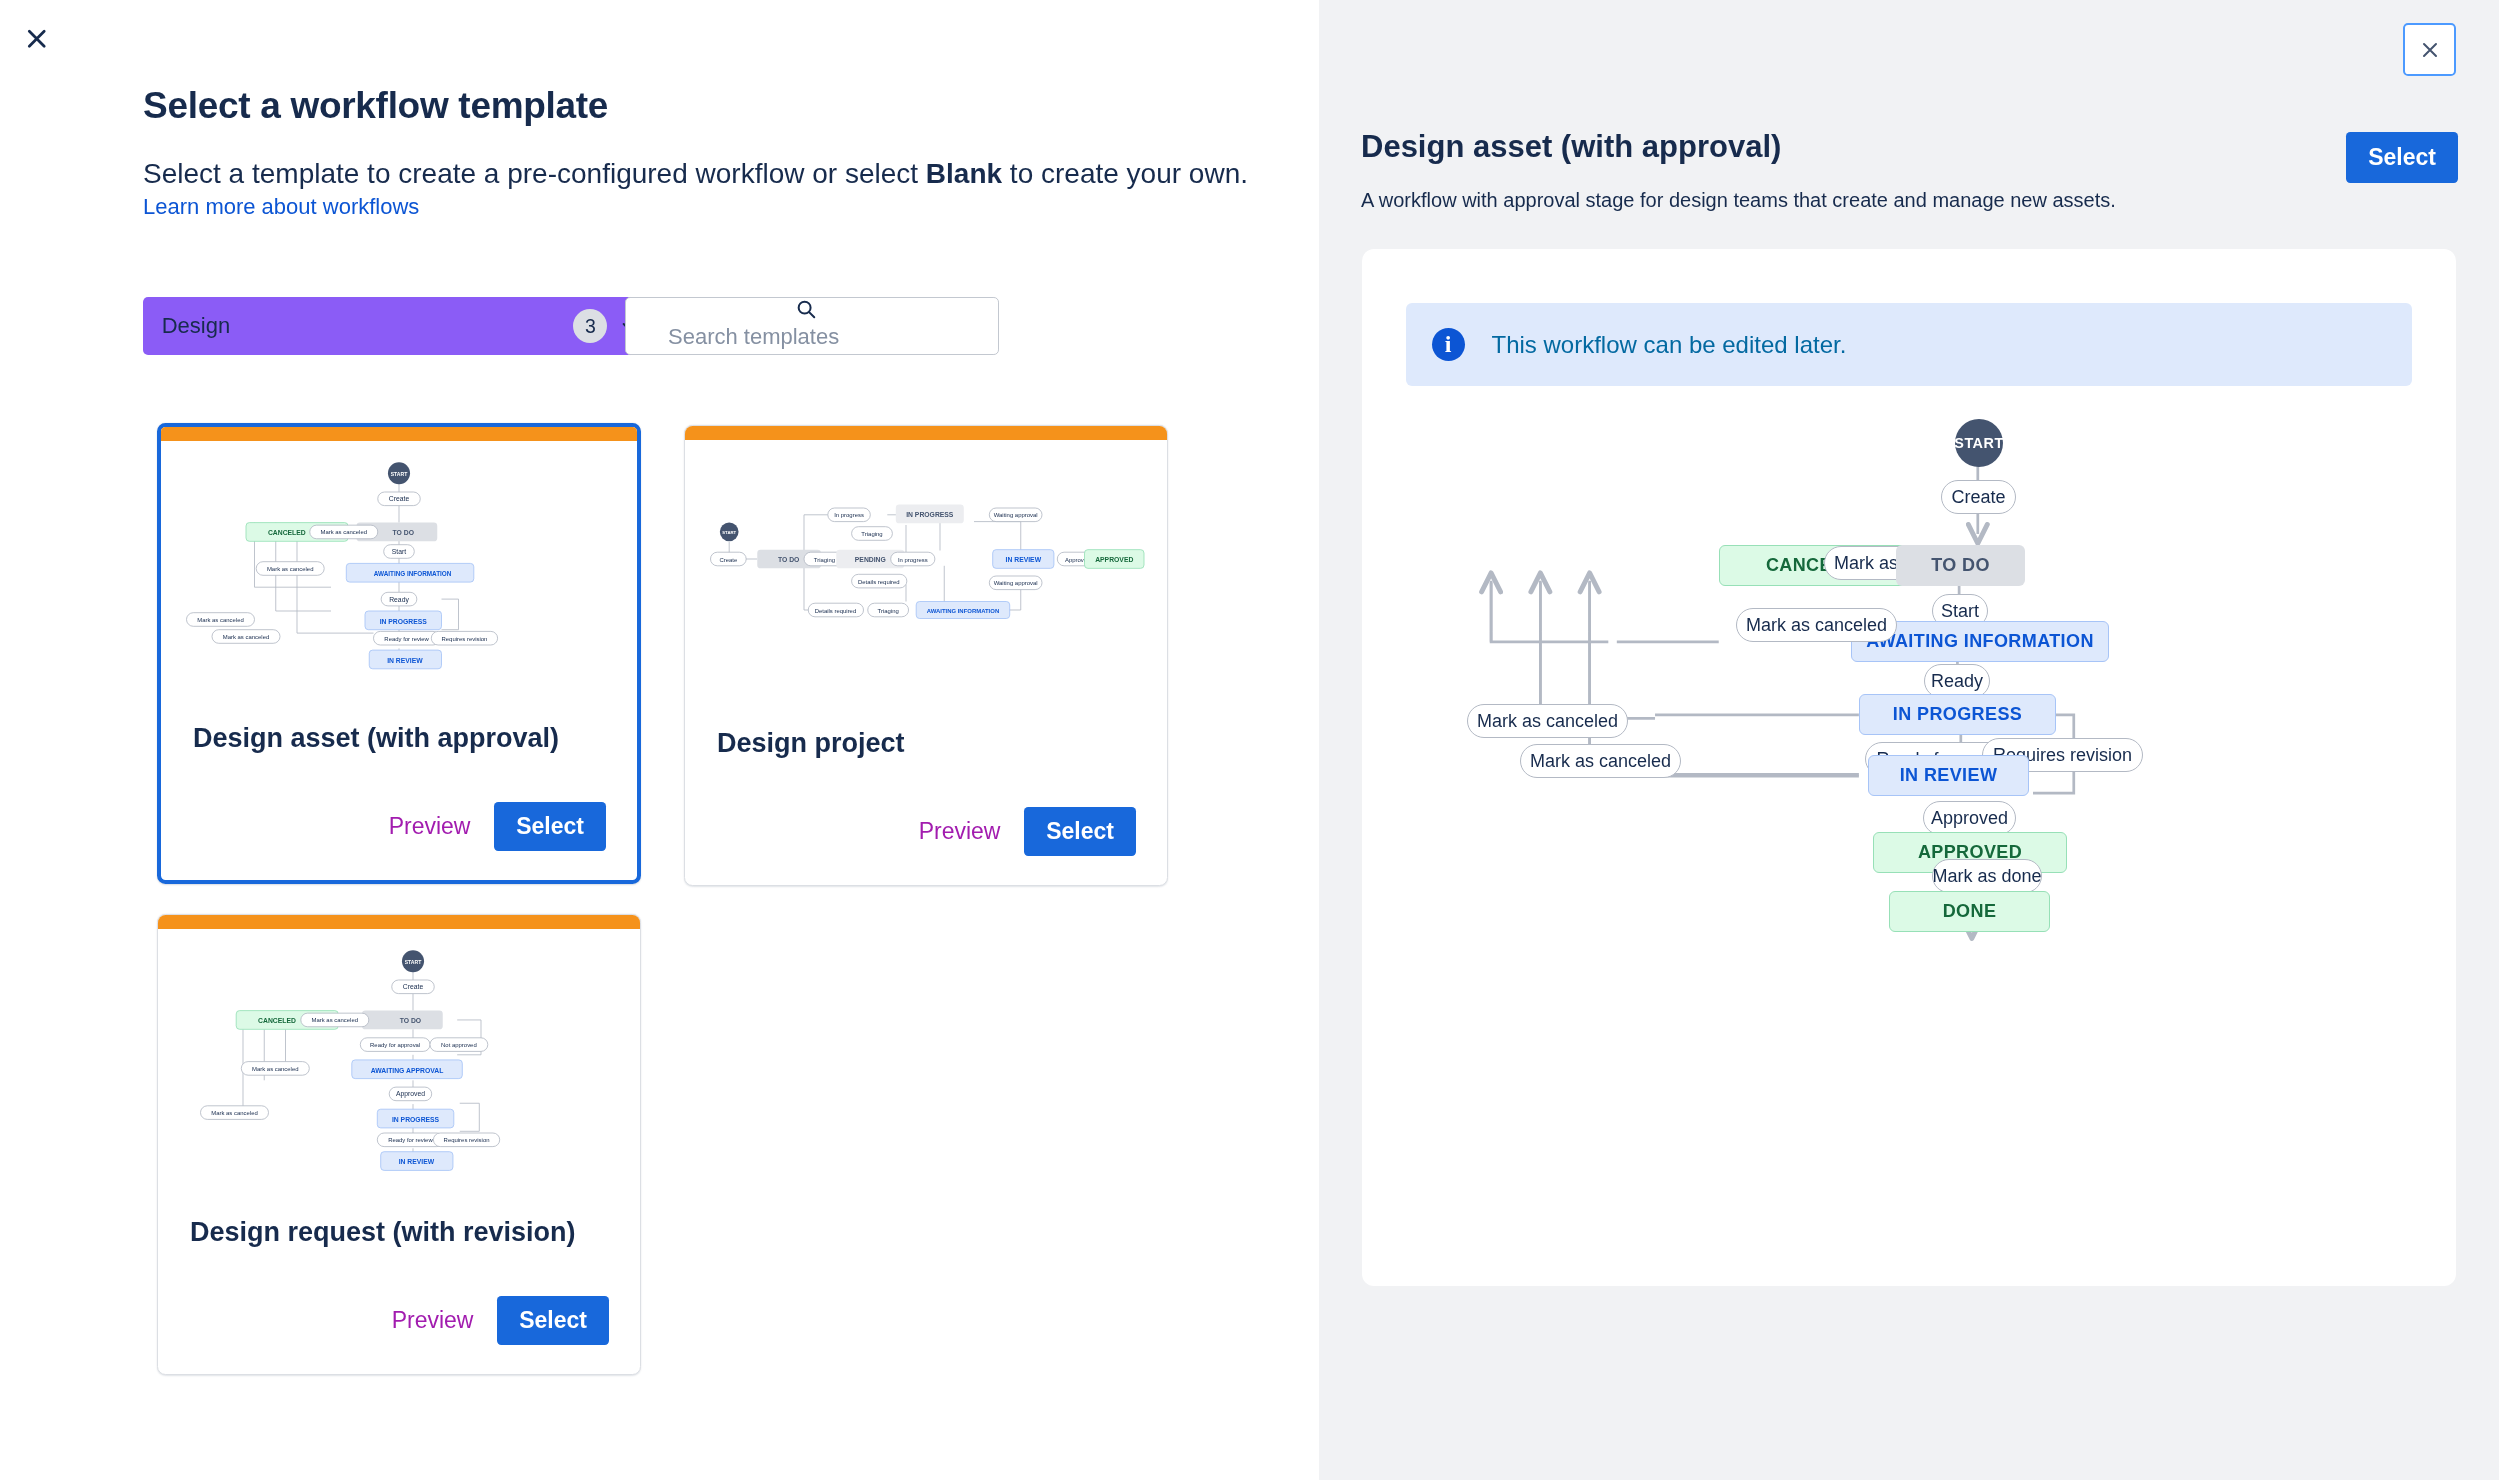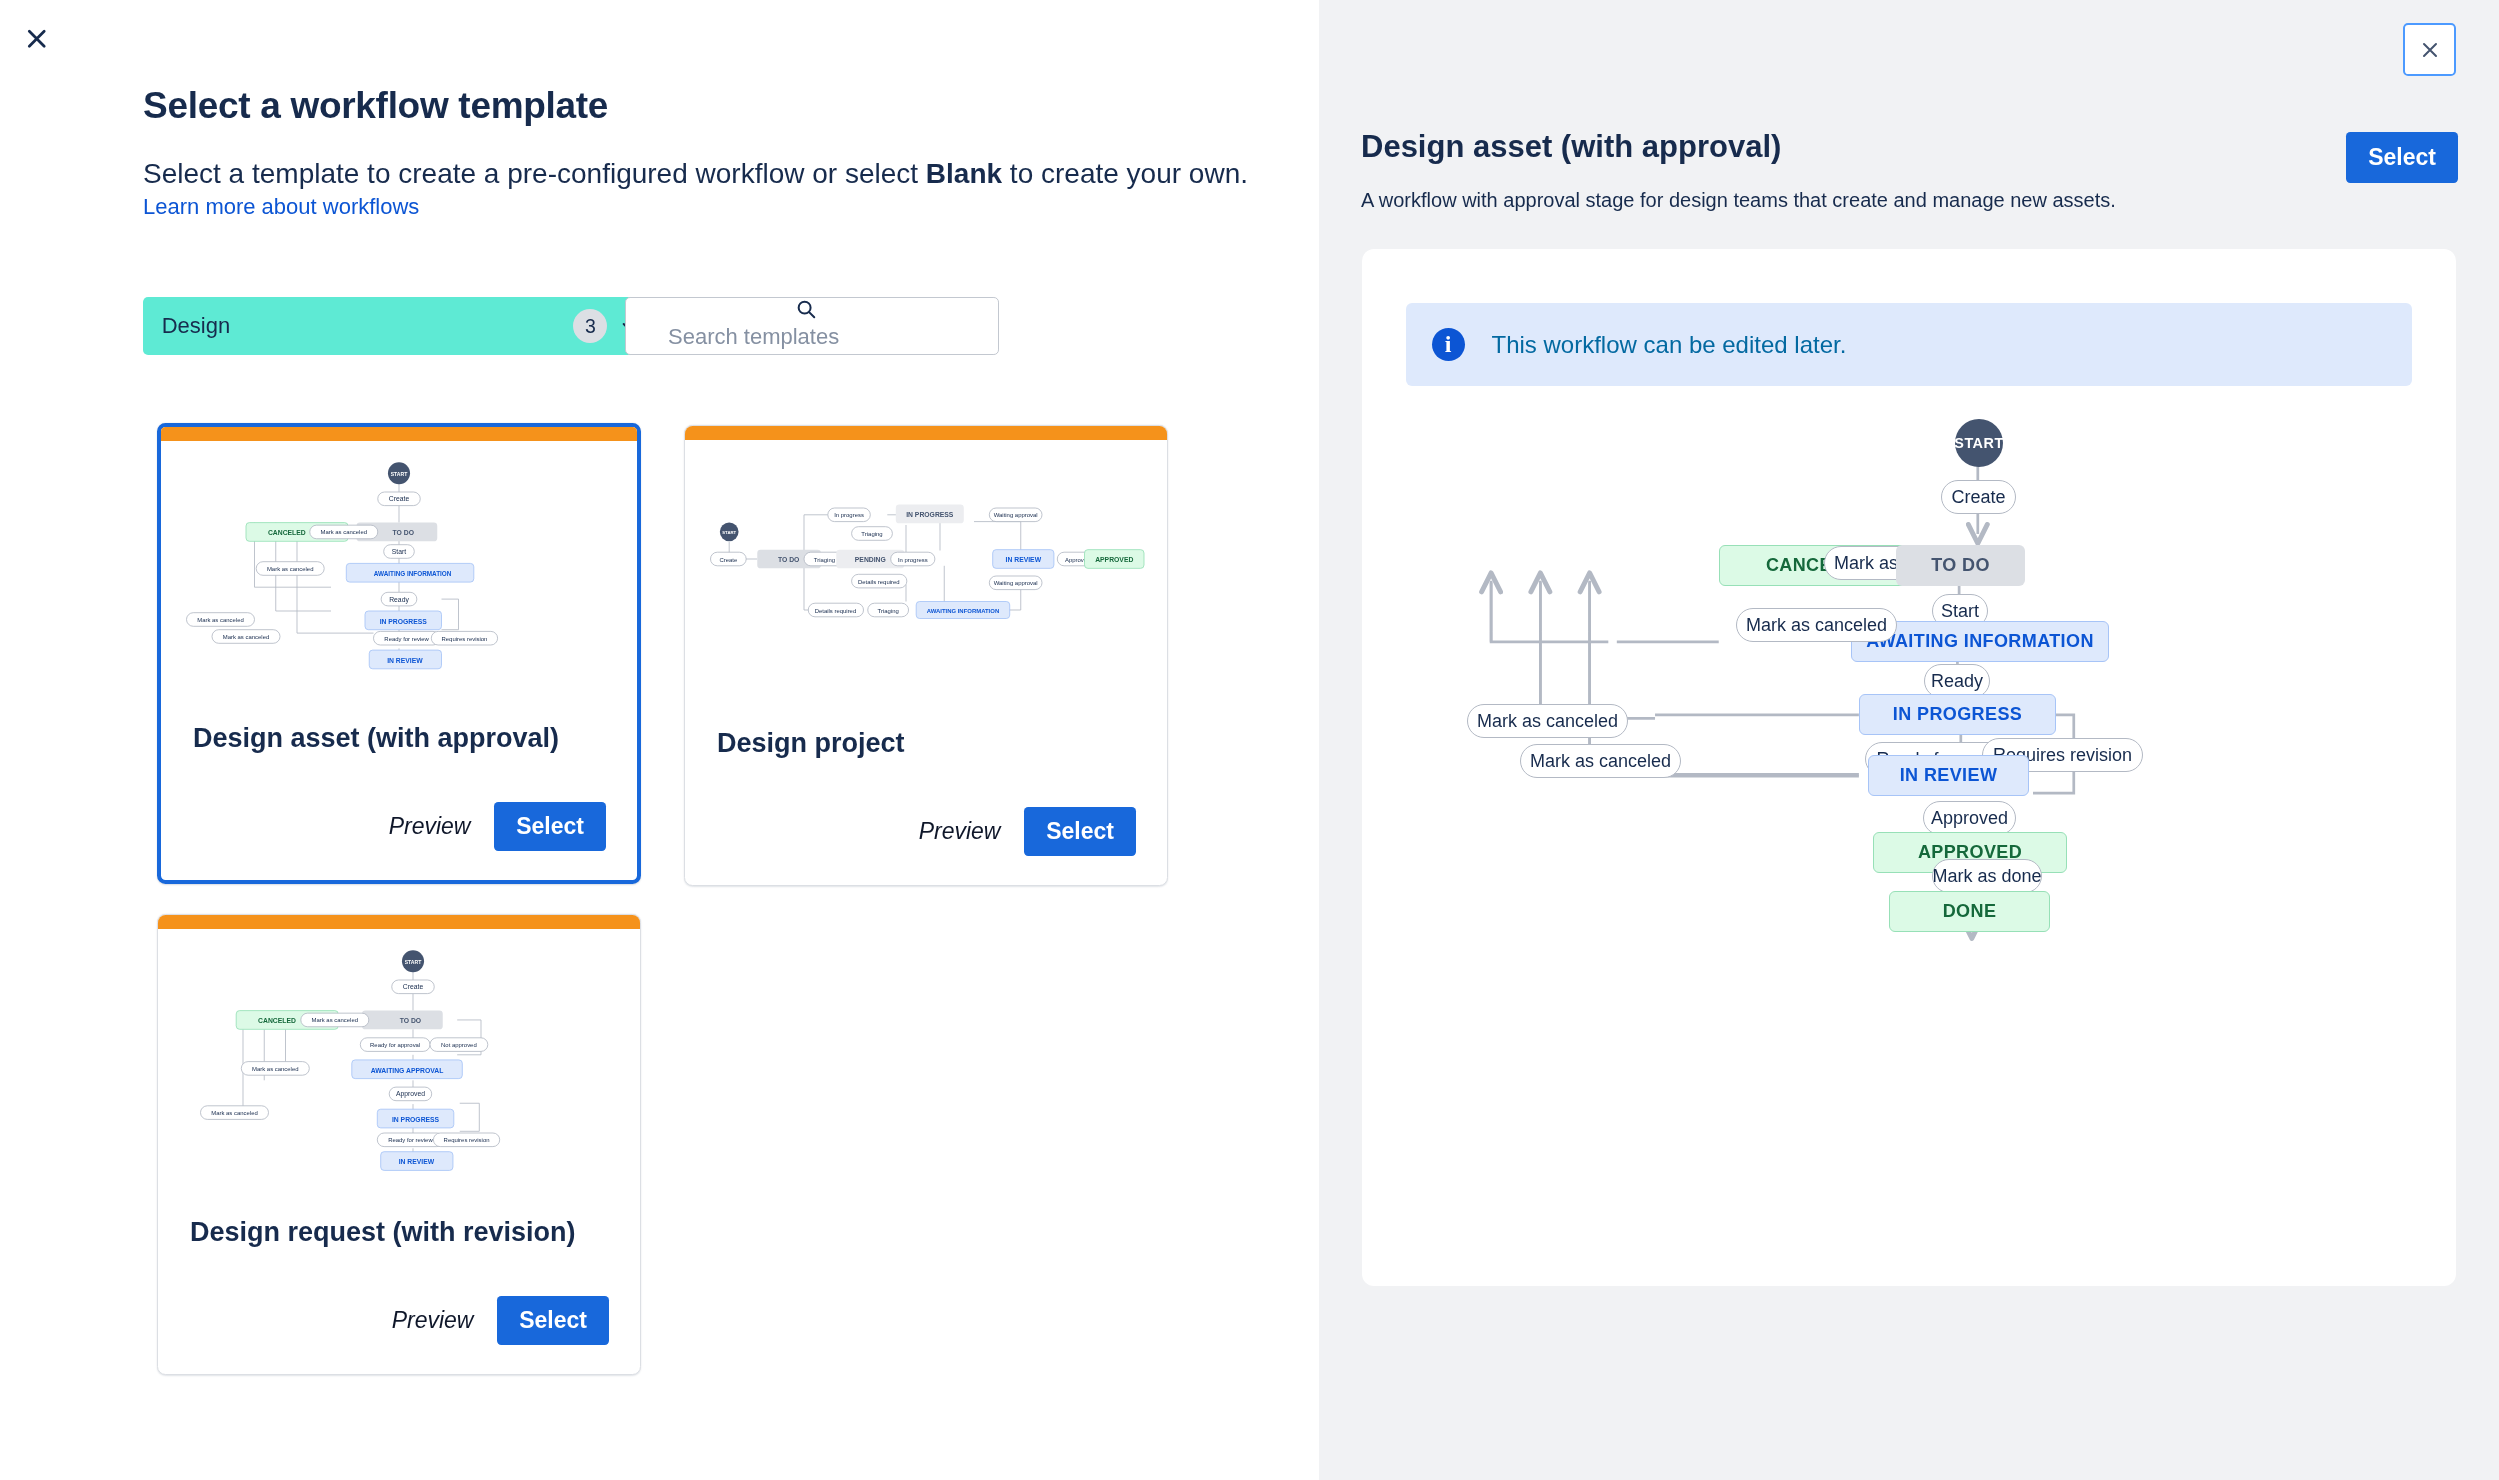--- a/index.html
+++ b/index.html
@@ -34,21 +34,21 @@
   }
   .page-subtitle b { font-weight: 700; }
   .learn-link {
     position: absolute; left: 143px; top: 194px;
     font-size: 22px; color: #0C55D4; text-decoration: none; cursor: pointer;
   }
 
   
   .filter-select {
     position: absolute; left: 143px; top: 297px;
-    width: 512px; height: 58px; background: #5eead4;
+    width: 512px; height: 58px; background: #8b5cf6;
     border-radius: 5.1px; display: flex; align-items: center;
     padding: 0 17px 0 18.7px; cursor: pointer; border: none;
   }
   .filter-select .fs-label { font-size: 22px; color: #172B4D; flex: 1; }
   .filter-select .fs-count {
     min-width: 34px; height: 34px; border-radius: 17px;
     background: #DCDFE4; color: #172B4D; font-size: 19.5px;
     display: flex; align-items: center; justify-content: center;
     padding: 0 8.5px; margin-right: 12px;
   }
@@ -86,21 +86,21 @@
     position: absolute; left: 32px; bottom: 126px;
     font-size: 27px; font-weight: 700; color: #172B4D;
   }
   .tcard .actions {
     position: absolute; right: 31px; bottom: 29px;
     display: flex; align-items: center; gap: 8.5px;
   }
   .btn-preview {
     background: transparent; border: none; cursor: pointer;
     font-family: "Liberation Sans", sans-serif;
-    font-size: 23px; color: #0f172a; padding: 10.2px 15.3px; border-radius: 4.2px; font-style: italic;
+    font-size: 23px; color: #a21caf; padding: 10.2px 15.3px; border-radius: 4.2px;
   }
   .btn-select {
     background: #1868DB; border: none; cursor: pointer;
     font-family: "Liberation Sans", sans-serif;
     font-size: 23px; font-weight: 700; color: #ffffff;
     padding: 11px 22px; border-radius: 4.2px;
   }
 
   
   .right-panel {

